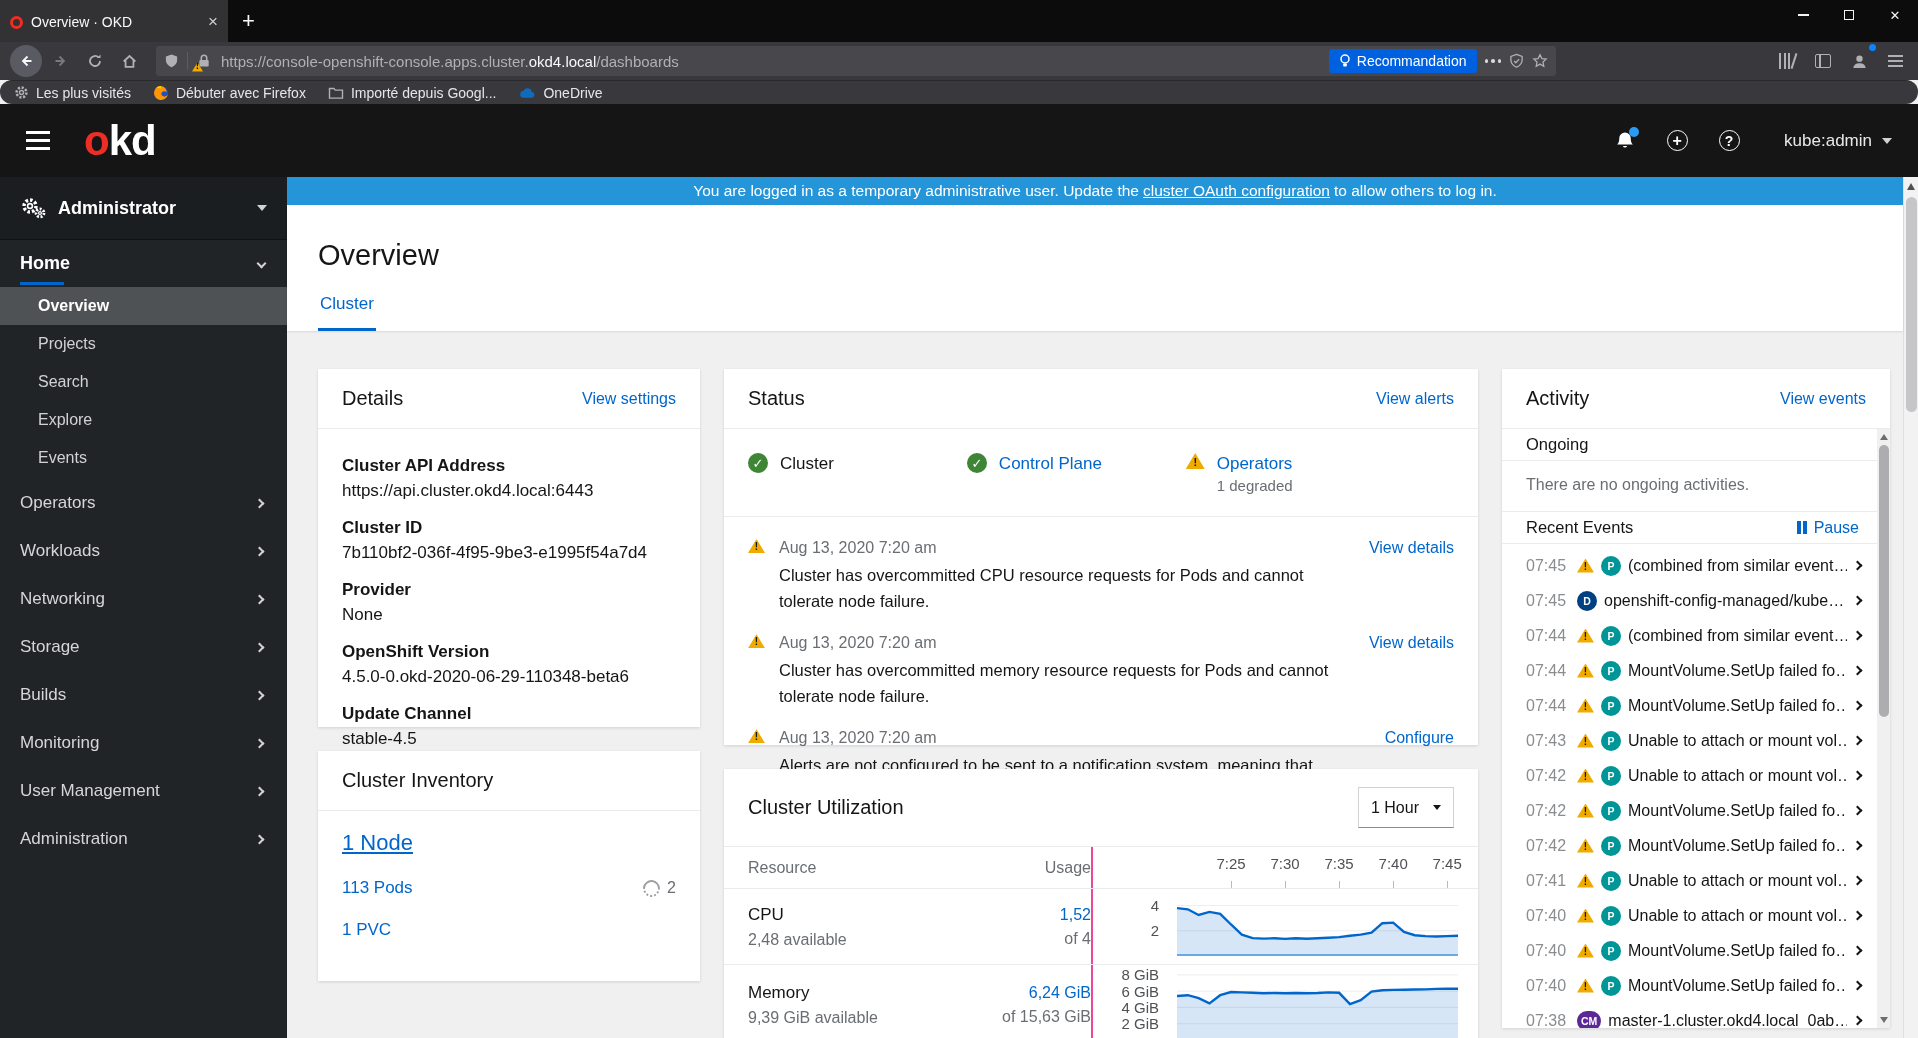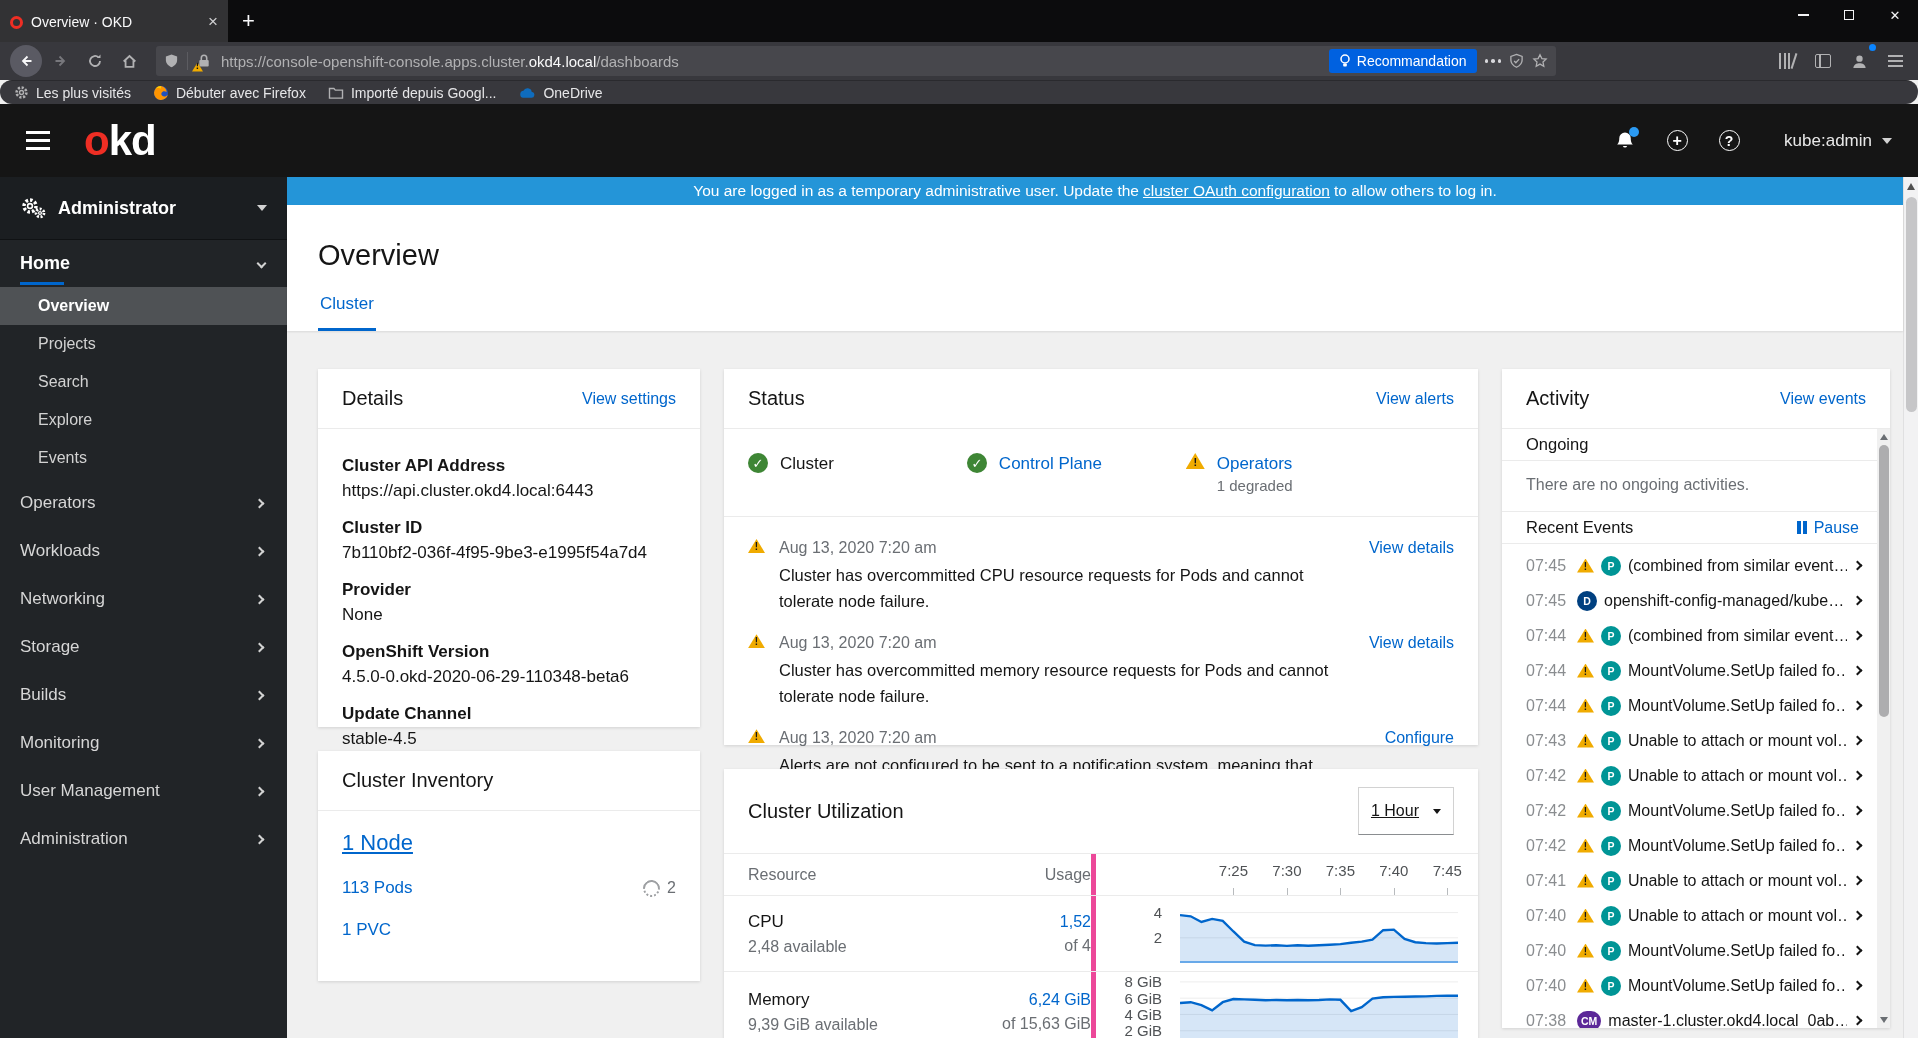--- a/index.html
+++ b/index.html
@@ -113,24 +113,24 @@
   .warn-tri.sm::after { font-size:10px; line-height:12px; }
   .alerts { padding:6px 24px; }
   .alert { display:flex; gap:14px; padding:16px 0 4px; }
   .alert-body { flex:1; }
   .alert-time { font-size:16px; color:#6a6e73; }
   .alert-msg { font-size:16.5px; color:#151515; line-height:1.55; margin-top:6px; max-width:560px; }
   .alert .link { flex:none; }
 
   
   .util-card { height:320px; }
-  .util-select { border:1px solid #d2d2d2; border-bottom-color:#8a8d90; height:48px; display:flex; align-items:center; gap:14px; padding:0 12px; font-size:16px; color:#151515; background:#fff;text-decoration:underline; }
+  .util-select { border:1px solid #d2d2d2; border-bottom-color:#8a8d90; height:41px; display:flex; align-items:center; gap:14px; padding:0 12px; font-size:16px; color:#151515; background:#fff; }
   .util-select .caret-down { border-top-color:#151515; border-left-width:4.5px; border-right-width:4.5px; border-top-width:5.5px; }
   .util-row { display:grid; grid-template-columns:203px 140px 387px; padding-left:24px; border-bottom:1px solid #ebebeb; align-items:center; }
-  .util-row .chartcol { border-left:5px solid #ec4899; height:100%; position:relative; }
+  .util-row .chartcol { border-left:2px solid #ec4899; height:100%; position:relative; }
   .util-hdr { height:42px; color:#6a6e73; font-size:16px; }
   .util-hdr .u-usage { text-align:right; }
   .axis-ticks { position:absolute; left:84px; right:20px; top:0; bottom:0; }
   .axis-ticks .tl { position:absolute; top:8px; transform:translateX(-50%); color:#4f5255; font-size:15px; }
   .axis-ticks .tm { position:absolute; bottom:0; width:1px; height:7px; background:#b8bbbe; }
   .res-name { font-size:17px; color:#151515; font-weight:500; }
   .res-avail { font-size:16px; color:#6a6e73; margin-top:6px; }
   .usage-cell { text-align:right; }
   .usage-val { font-size:17px; color:#0066cc; }
   .usage-cap { font-size:16px; color:#6a6e73; margin-top:6px; }

